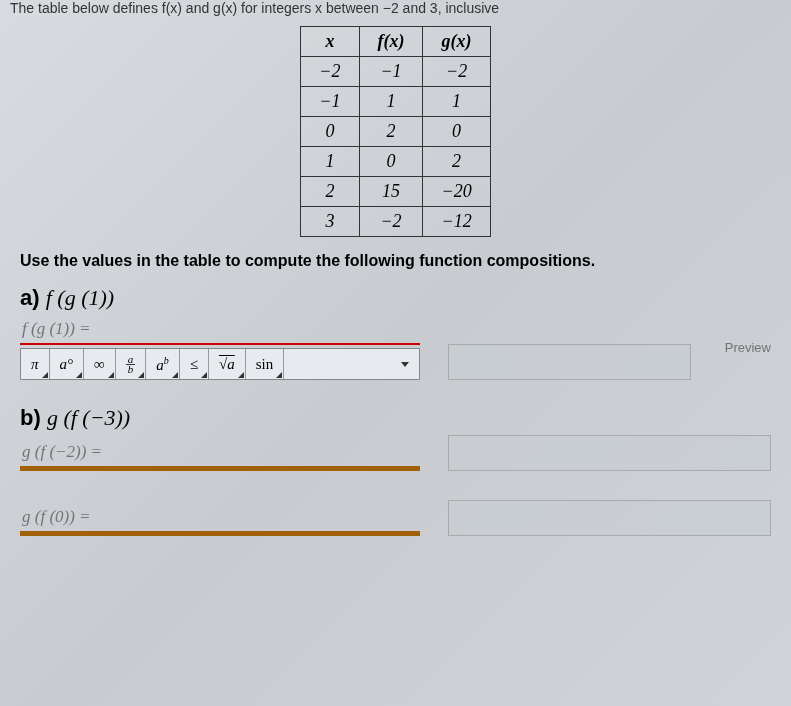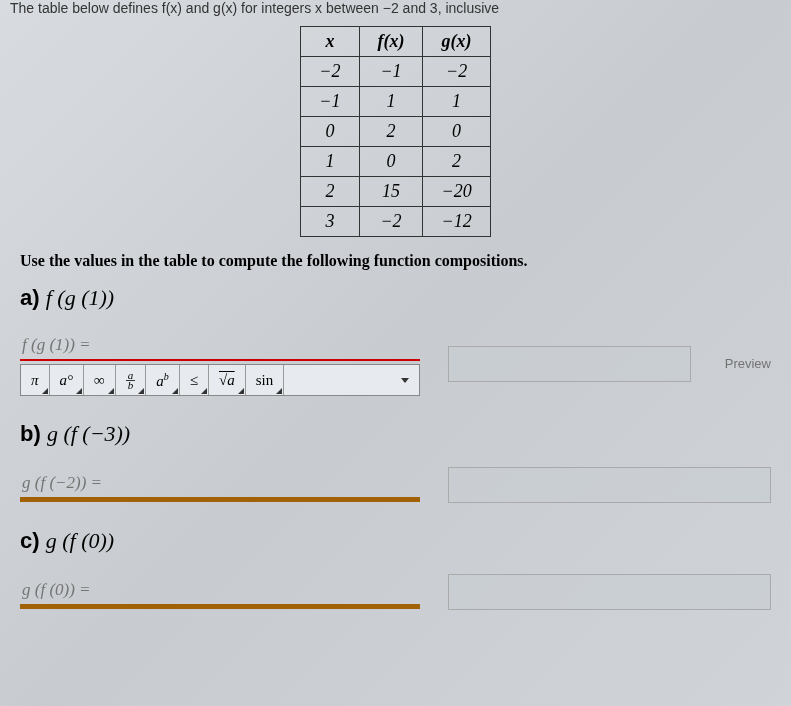--- a/index.html
+++ b/index.html
@@ -27,38 +27,38 @@
   }
   .ftable td, .ftable th {
     border: 1px solid #333;
     padding: 4px 18px;
     text-align: center;
     font-size: 18px;
     font-style: italic;
     font-family: 'Times New Roman', serif;
   }
   .instr {
-    font-family: Liberation Serif, serif;
+    font-family: Liberation Sans, sans-serif;
     font-size: 16px;
     padding: 0 20px 15px 20px;
     font-weight: bold;
   }
   .qblock {
     padding: 0 20px 25px 20px;
   }
   .qlabel {
     font-family: 'Times New Roman', serif;
     font-size: 22px;
   }
   .qlabel .pfx { font-family: Arial, sans-serif; font-weight: bold; }
   .input-row {
     display: flex;
-    align-items: center;
+    align-items: flex-end;
     gap: 28px;
-    margin-top: 20px;
+    margin-top: 4px;
   }
   .input-wrap { flex: 0 0 400px; }
   .input-line {
     border: none;
     border-bottom: 5px solid #a16207;
     background: transparent;
     width: 100%;
     font-family: 'Times New Roman', serif;
     font-style: italic;
     font-size: 17px;
@@ -205,22 +205,19 @@
   </div>
   <div class="input-row">
     <div class="input-wrap">
       <input class="input-line" placeholder="g (f (−2)) =" style="">
     </div>
     <div class="preview-cell" style="flex:1;"></div>
   </div>
 </div>
 
 <div class="qblock">
-  <div class="qlabel">
-    <span class="pfx">c) </span><i>g (f (0))</i>
-  </div>
   <div class="input-row">
     <div class="input-wrap">
       <input class="input-line" placeholder="g (f (0)) =" style="">
     </div>
     <div class="preview-cell" style="flex:1;"></div>
   </div>
 </div>
 
 </body></html>

